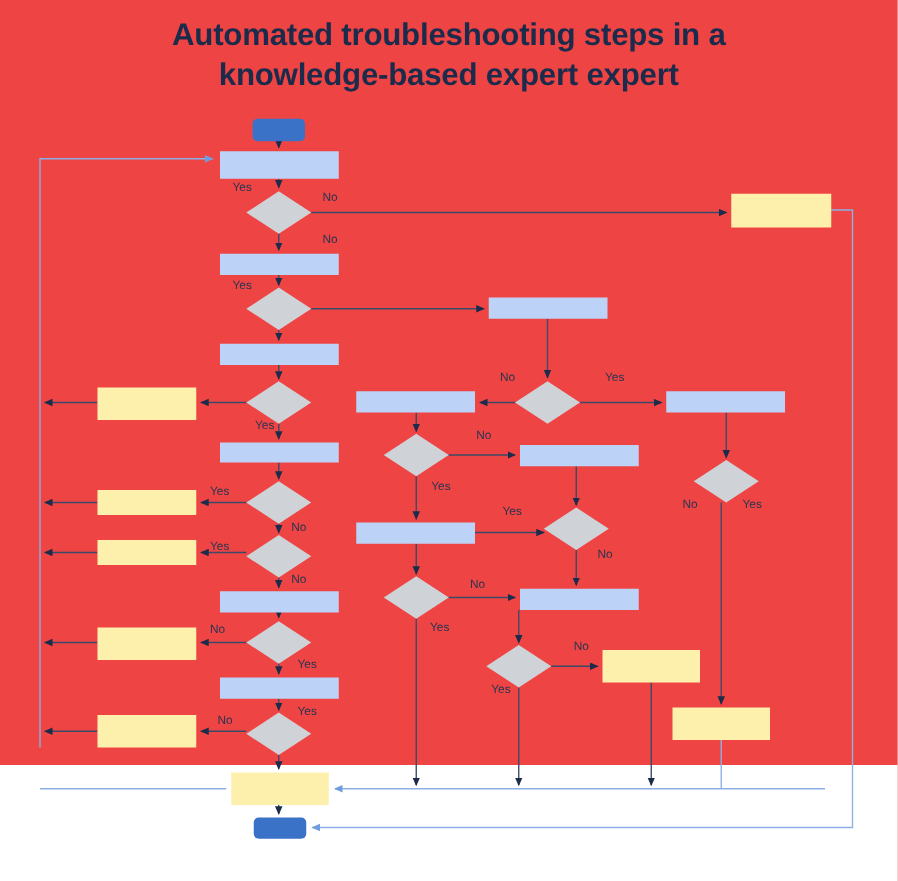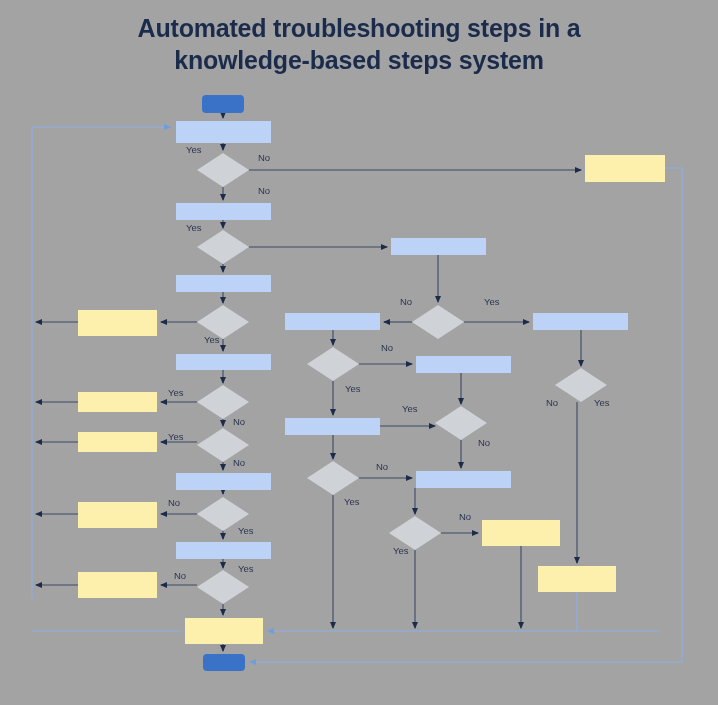--- a/index.html
+++ b/index.html
@@ -9,22 +9,22 @@
   }
   body {
     width: 718px;
     height: 705px;
     font-family: "Liberation Sans", sans-serif;
     overflow: hidden;
   }
   #page-root {
     position: relative;
     width: 718px;
-    height: 705px;
-    background: #a3a3a3;
+    height: 612px;
+    background: #ef4444;
   }
   .chart-title {
     position: absolute;
     left: 0;
     top: 12px;
     width: 718px;
     text-align: center;
     font-family: "Liberation Sans", sans-serif;
     font-size: 25px;
     font-weight: bold;
@@ -52,21 +52,21 @@
   .conn { stroke: #3b4a66; stroke-width: 1.1; fill: none; }
   .conn-light { stroke: #8cb0e8; stroke-width: 1.1; fill: none; }
 </style>
 </head>
 <body>
 
 <div id="page-root">
 
   <div class="chart-title">
     <div>Automated troubleshooting steps in a</div>
-    <div>knowledge-based steps system</div>
+    <div>knowledge-based expert expert</div>
   </div>
 
   <svg id="flow-svg" viewBox="0 0 718 705">
     <defs>
       <marker id="arrow" markerWidth="7" markerHeight="7" refX="6" refY="3" orient="auto" markerUnits="userSpaceOnUse">
         <path d="M0,0 L7,3 L0,6 z" fill="#1d2b4a"></path>
       </marker>
       <marker id="arrow-light" markerWidth="7" markerHeight="7" refX="6" refY="3" orient="auto" markerUnits="userSpaceOnUse">
         <path d="M0,0 L7,3 L0,6 z" fill="#6f9ede"></path>
       </marker>

